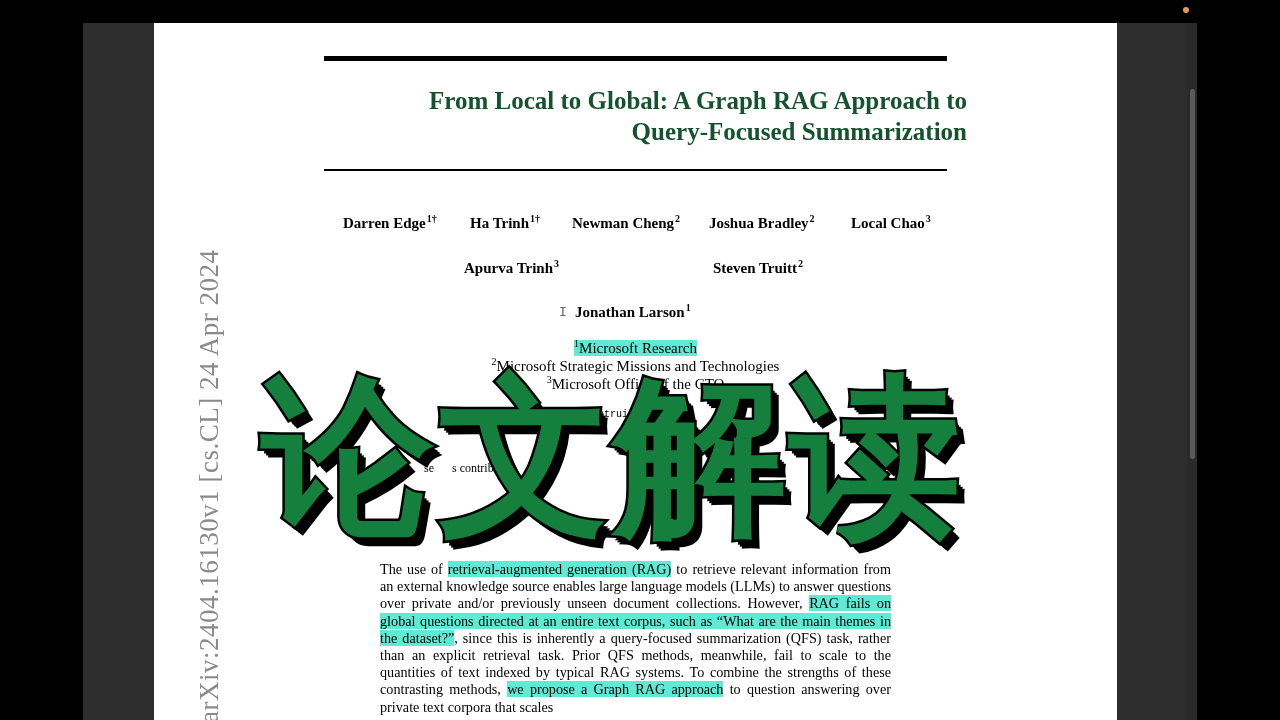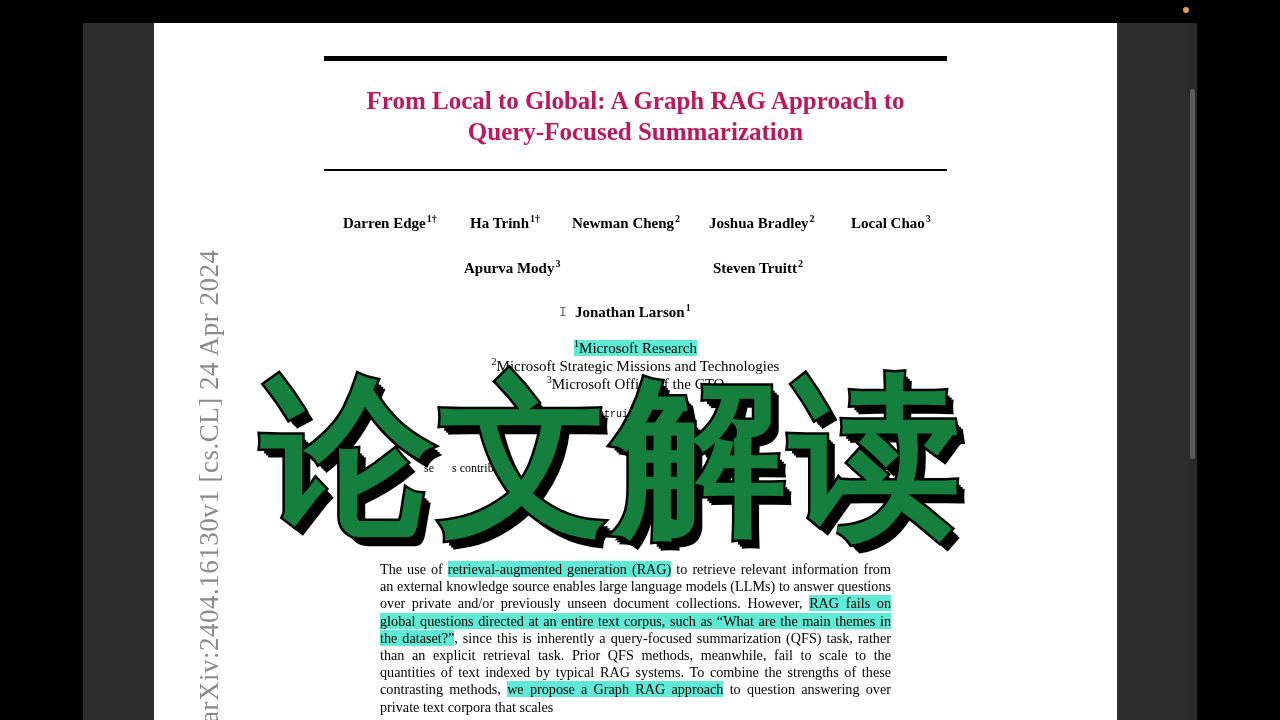--- a/index.html
+++ b/index.html
@@ -24,22 +24,22 @@
     position: absolute; left: 1190px; top: 89px; width: 5px; height: 370px;
     border-radius: 3px; background: #5a5a5a;
   }
   .page {
     position: absolute; left: 154px; top: 23px; width: 963px; height: 697px;
     background: #ffffff; overflow: hidden;
   }
   .rule-top { position: absolute; left: 170px; top: 33px; width: 623px; height: 5px; background: #000; }
   .rule-bottom { position: absolute; left: 170px; top: 146px; width: 623px; height: 2px; background: #000; }
   .title {
-    position: absolute; left: 150px; top: 62px; width: 663px; text-align: center;
-    font-weight: bold; font-size: 25px; line-height: 31px; color: #be185d;
+    position: absolute; left: 150px; top: 62px; width: 663px; text-align: right;
+    font-weight: bold; font-size: 25px; line-height: 31px; color: #14532d;
   }
   .authors { position: absolute; left: 0; top: 0; width: 963px; height: 320px; }
   .author {
     position: absolute; font-weight: bold; font-size: 15px; color: #000; white-space: nowrap;
   }
   .author sup { font-size: 10px; vertical-align: 6px; margin-left: 1px; }
   .cursor-icon {
     position: absolute; left: 405px; top: 281px; font-family: "DejaVu Sans Mono", monospace;
     font-size: 13px; color: #666;
   }
@@ -92,21 +92,21 @@
     <div>Query-Focused Summarization</div>
   </div>
   <div class="rule-bottom"></div>
 
   <div class="authors">
     <div class="author" style="left:189px; top:190px;"><span>Darren Edge</span><sup>1†</sup></div>
     <div class="author" style="left:316px; top:190px;"><span>Ha Trinh</span><sup>1†</sup></div>
     <div class="author" style="left:418px; top:190px;"><span>Newman Cheng</span><sup>2</sup></div>
     <div class="author" style="left:555px; top:190px;"><span>Joshua Bradley</span><sup>2</sup></div>
     <div class="author" style="left:697px; top:190px;"><span>Local Chao</span><sup>3</sup></div>
-    <div class="author" style="left:310px; top:235px;"><span>Apurva Mody</span><sup>3</sup></div>
+    <div class="author" style="left:310px; top:235px;"><span>Apurva Trinh</span><sup>3</sup></div>
     <div class="author" style="left:559px; top:235px;"><span>Steven Truitt</span><sup>2</sup></div>
     <div class="author" style="left:421px; top:279px;"><span>Jonathan Larson</span><sup>1</sup></div>
   </div>
   <div class="cursor-icon">I</div>
 
   <div class="affil" style="top:315px;"><span class="hl"><sup>1</sup><span>Microsoft Research</span></span></div>
   <div class="affil" style="top:333px;font-family:Liberation Serif, serif;"><sup>2</sup><span>Microsoft Strategic Missions and Technologies</span></div>
   <div class="affil" style="top:351px;"><sup>3</sup><span>Microsoft Office of the CTO</span></div>
 
   <div class="emails">

